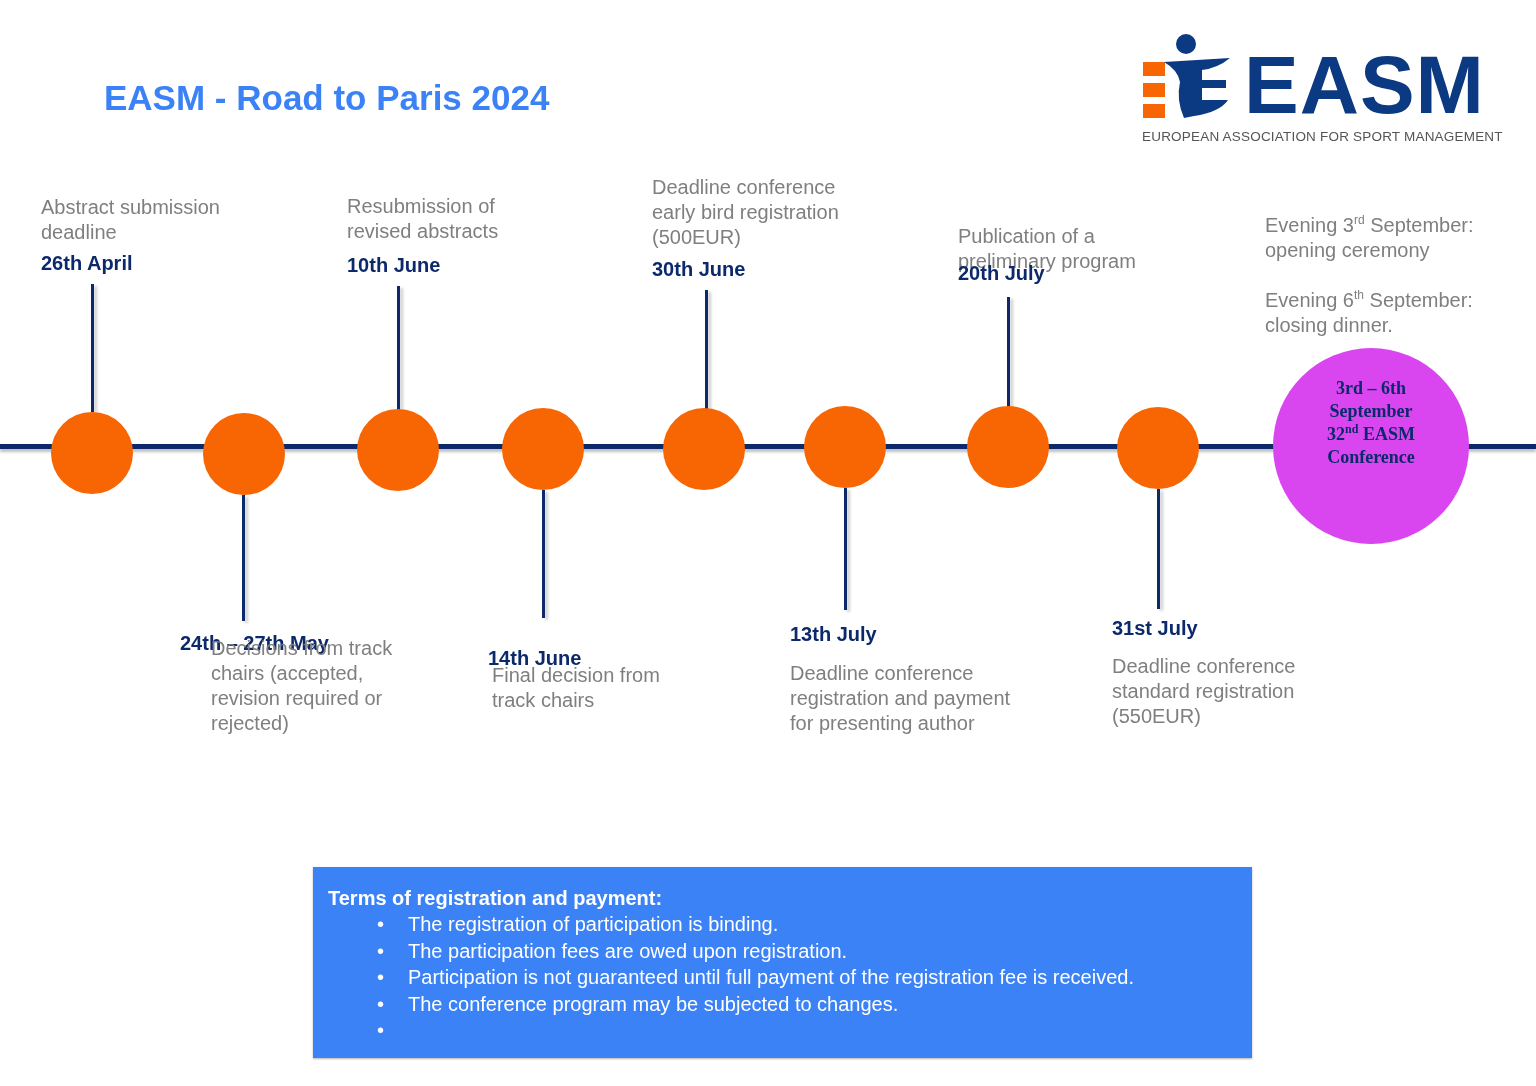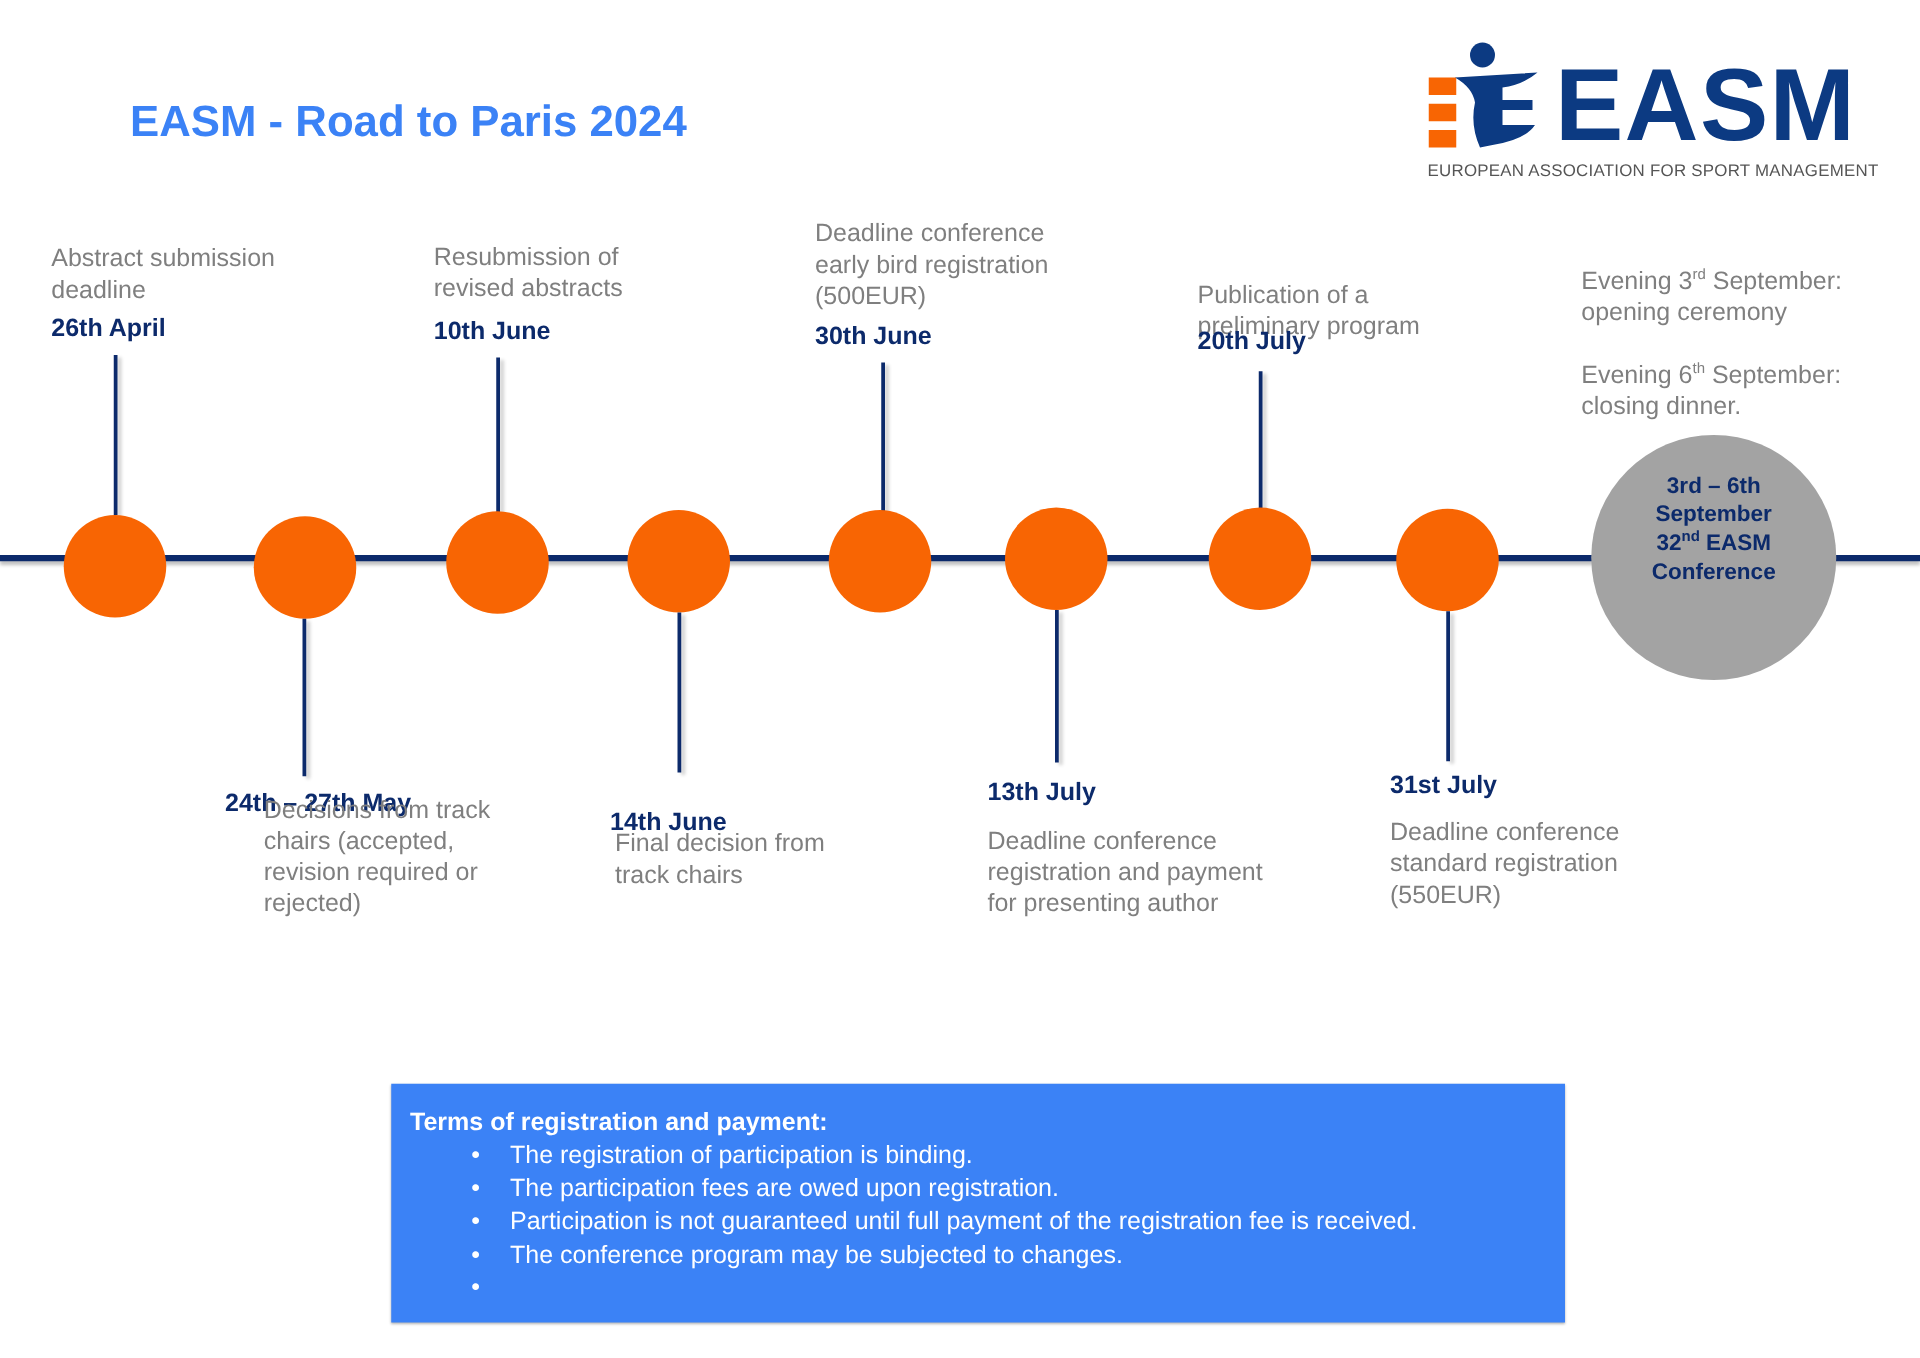--- a/index.html
+++ b/index.html
@@ -8,22 +8,22 @@
   .abs { position:absolute; }
   .title { left:104px; top:78px; font-size:35px; font-weight:bold; color:#3b82f6; white-space:nowrap; }
   .logo { left:1140px; top:30px; width:370px; height:120px; }
   .logo-word { position:absolute; left:104px; top:14px; font-size:82px; font-weight:bold; color:#0c3a82; letter-spacing:1px; line-height:1; }
   .logo-sub { position:absolute; left:2px; top:99px; font-size:13.5px; color:#555555; letter-spacing:0.2px; white-space:nowrap; }
   .axis { left:0; top:444px; width:1536px; height:5px; background:#0c2a6b; box-shadow:0 3px 3px rgba(0,0,0,0.25); }
   .dot { width:82px; height:82px; border-radius:50%; background:#f86503; }
   .vline { width:3px; background:#0c2a6b; box-shadow:3px 2px 3px rgba(0,0,0,0.2); }
   .desc { font-size:20px; color:#7f7f7f; line-height:25px; }
   .date { font-size:20px; font-weight:bold; color:#0c2a6b; white-space:nowrap; }
-  .big-dot { left:1273px; top:348px; width:196px; height:196px; border-radius:50%; background:#a3a3a3;
-             display:flex; align-items:center; justify-content:center; text-align:center; }
+  .big-dot { left:1273px; top:348px; width:196px; height:196px; border-radius:50%; background:#d946ef;
+             display:flex; align-items:center; justify-content:center; text-align:center;font-family:Liberation Serif, serif; }
   .big-dot-text { font-size:18px; font-weight:bold; color:#0c2a6b; line-height:23px; margin-top:-46px; }
   .terms { left:313px; top:867px; width:939px; height:191px; background:#3b82f6; box-sizing:border-box;
            padding:18px 15px 0 15px; color:#ffffff; box-shadow:0 1px 2px rgba(0,0,0,0.3); }
   .terms-title { font-size:20px; font-weight:bold; line-height:26px; }
   .terms ul { margin:0; padding:0 0 0 35px; list-style:none; }
   .terms li { font-size:20px; line-height:26.6px; position:relative; padding-left:45px; }
   .terms li .bullet { position:absolute; left:14px; top:0; }
   sup { font-size:12px; line-height:0; }
 </style>
 </head>

